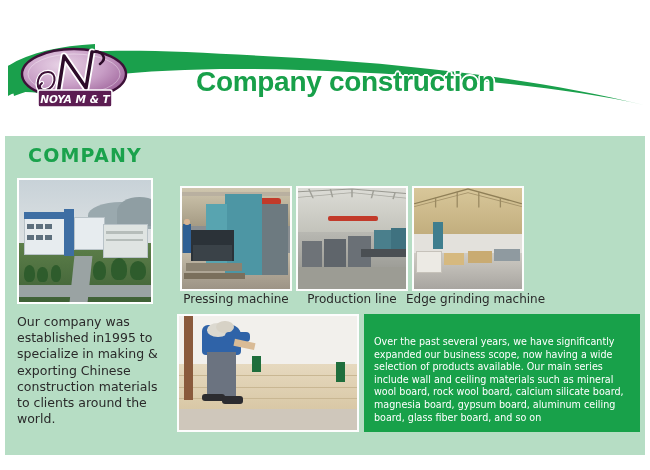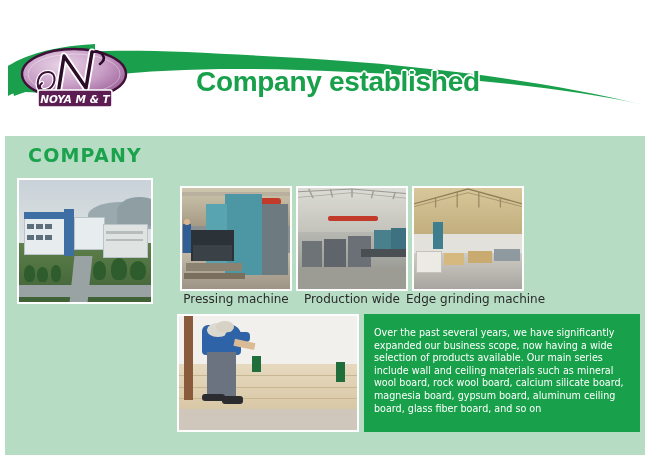--- a/index.html
+++ b/index.html
@@ -78,21 +78,21 @@
   
   .worker-frame{
     position:absolute;left:5px;top:178px;width:182px;height:118px;
     background:#fdfdfd;padding:2px;box-sizing:border-box;
   }
   .worker-img{width:100%;height:100%;overflow:hidden;position:relative;background:#d8d3c8;}
 
   
   .green-box{
     position:absolute;left:192px;top:178px;width:276px;height:118px;
-    background:#18a14a;box-sizing:border-box;padding:13px 10px 0 10px;
+    background:#18a14a;box-sizing:border-box;padding:22px 10px 0 10px;
   }
   .green-text{
     font-size:9.6px;line-height:12.6px;color:#ffffff;
     font-family:"DejaVu Sans", sans-serif;
   }
 
   
   .sky{position:absolute;left:0;top:0;width:100%;height:55%;
        background:linear-gradient(#c8d2d8,#dfe3e4);}
   .ground{position:absolute;left:0;bottom:0;width:100%;height:48%;
@@ -152,21 +152,21 @@
         <path d="M46,52 L52,14 L74,46 L80,10" fill="none" stroke="#2d0c2a" stroke-width="3.4" stroke-linejoin="round" stroke-linecap="round"></path>
         <path d="M80,10 C90,8 96,16 88,22" fill="none" stroke="#2d0c2a" stroke-width="2.6" stroke-linecap="round"></path>
       </g>
 
       <g>
         <rect x="26" y="48" width="74" height="17" rx="2" fill="#5c1d52" stroke="#ffffff" stroke-width="1.6"></rect>
         <text x="63" y="60.5" text-anchor="middle" font-family="'DejaVu Sans', sans-serif" font-size="10.5" font-weight="bold" font-style="italic" fill="#ffffff">NOYA M &amp; T</text>
       </g>
     </svg>
 
-    <div class="title">Company established</div>
+    <div class="title">Company construction</div>
   </div>
 
   <div class="left-panel">
 
     <div class="left-heading">COMPANY</div>
 
     <div class="left-photo-frame">
       <div class="left-photo">
         <div class="sky"></div>
         <div class="hill" style="left:52%;top:18%;width:50%;height:22%;"></div>
@@ -190,20 +190,21 @@
         <div class="road" style="left:0;bottom:4%;width:100%;height:10%;"></div>
         <div class="tree" style="left:4%;top:70%;width:8%;height:14%;"></div>
         <div class="tree" style="left:14%;top:71%;width:8%;height:13%;"></div>
         <div class="tree" style="left:24%;top:70%;width:8%;height:14%;"></div>
         <div class="tree" style="left:56%;top:66%;width:10%;height:16%;"></div>
         <div class="tree" style="left:70%;top:64%;width:12%;height:18%;"></div>
         <div class="tree" style="left:84%;top:66%;width:12%;height:16%;"></div>
       </div>
     </div>
 
+    <div class="left-text">Our company was established in1995 to specialize in making &amp; exporting Chinese construction materials to clients around the world.</div>
   </div>
 
   <div class="right-panel">
 
 
     <div class="equip-row">
 
       <div class="equip-cell" style="left:3px;">
         <div class="equip-frame">
           <div class="equip-img">
@@ -238,21 +239,21 @@
             <div class="redcrane" style="left:28%;top:28%;width:46%;height:5%;border-radius:2px;"></div>
             <div class="mach-dark" style="left:4%;top:52%;width:18%;height:26%;background:#6e7378;"></div>
             <div class="mach-dark" style="left:24%;top:50%;width:20%;height:28%;background:#5f656b;"></div>
             <div class="mach-dark" style="left:46%;top:48%;width:22%;height:30%;background:#717madd;background:#6a7076;"></div>
             <div class="mach" style="left:70%;top:42%;width:16%;height:26%;background:#4a7f8c;"></div>
             <div class="mach" style="left:86%;top:40%;width:14%;height:28%;background:#3f7280;"></div>
             <div style="position:absolute;left:0;top:78%;width:100%;height:22%;background:#9c9c94;"></div>
             <div style="position:absolute;left:58%;top:60%;width:42%;height:8%;background:#4a4f53;"></div>
           </div>
         </div>
-        <div class="cap">Production wide</div>
+        <div class="cap">Production line</div>
       </div>
 
       <div class="equip-cell" style="left:235px;">
         <div class="equip-frame">
           <div class="equip-img">
             <div style="position:absolute;left:0;top:0;width:100%;height:46%;background:linear-gradient(#d8c79a,#c2ae7e);"></div>
             <svg viewBox="0 0 100 100" preserveAspectRatio="none" style="position:absolute;left:0;top:0;width:100%;height:46%;">
               <path d="M0,34 L50,2 L100,34" stroke="#8f7f57" stroke-width="2.4" fill="none"></path>
               <path d="M0,40 L50,10 L100,40" stroke="#a5936a" stroke-width="1.6" fill="none"></path>
               <path d="M20,20 L20,42 M40,8 L40,42 M60,8 L60,42 M80,20 L80,42" stroke="#9b8a62" stroke-width="1.2" fill="none"></path>

